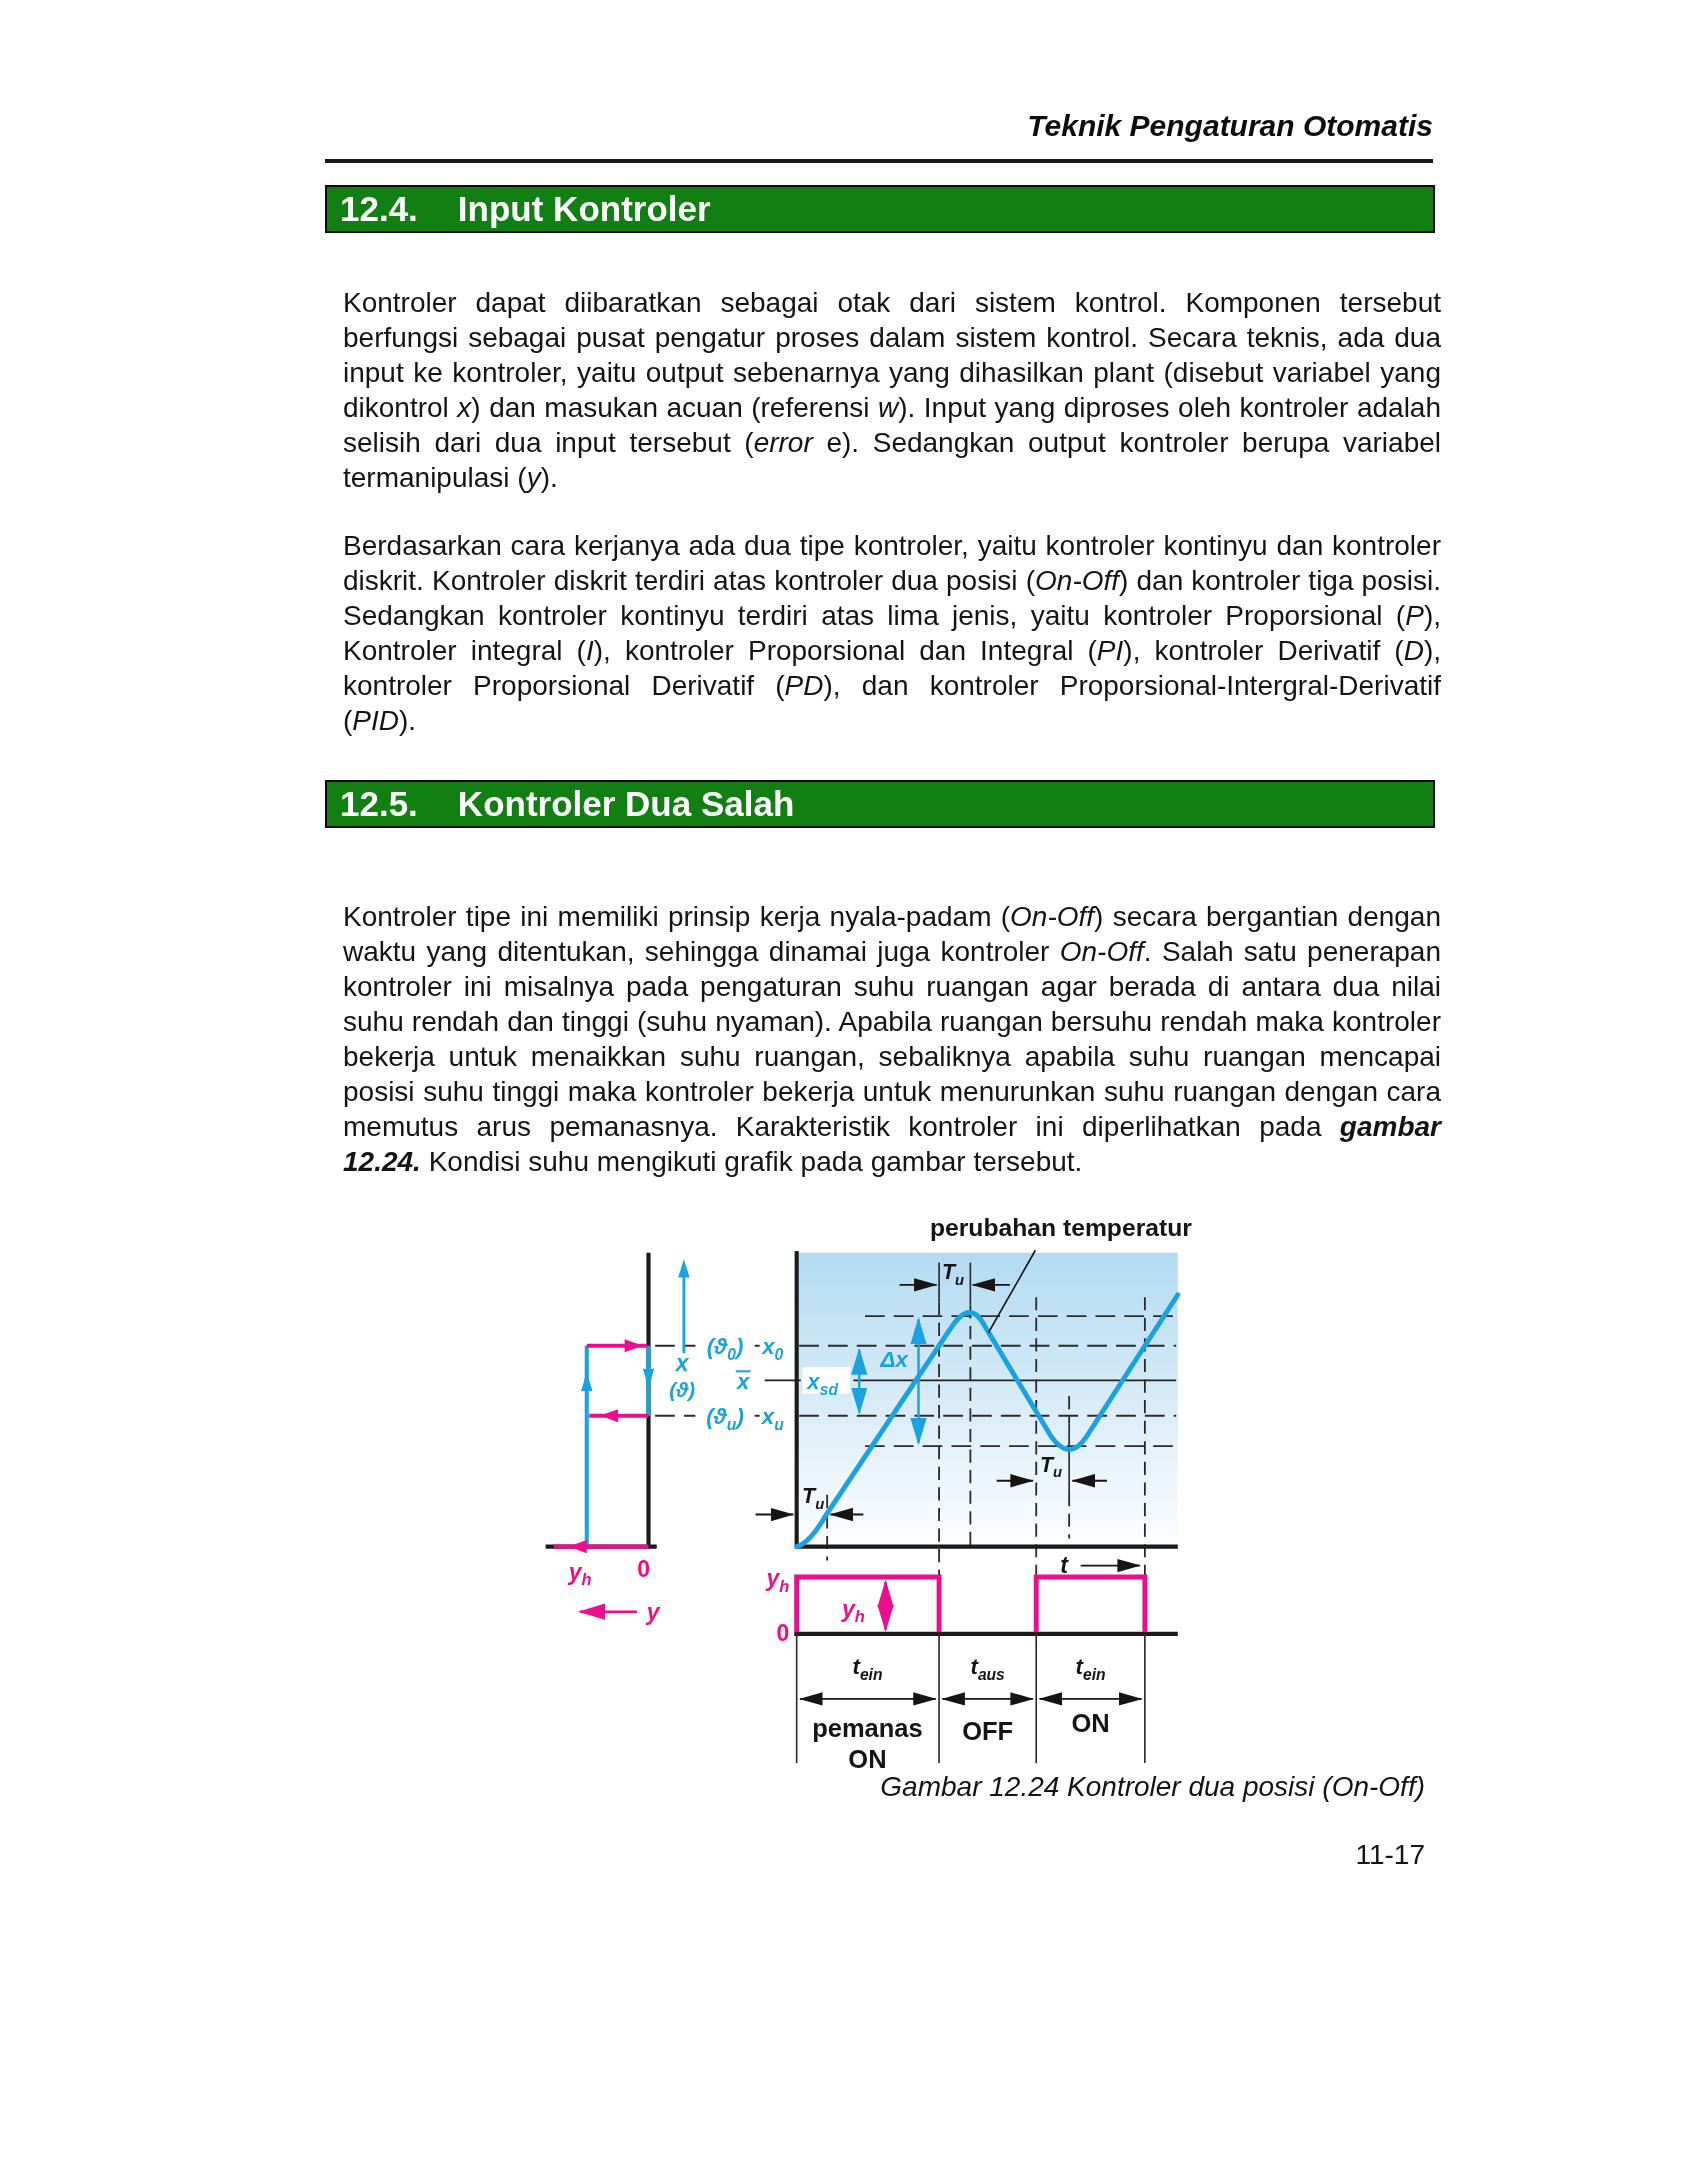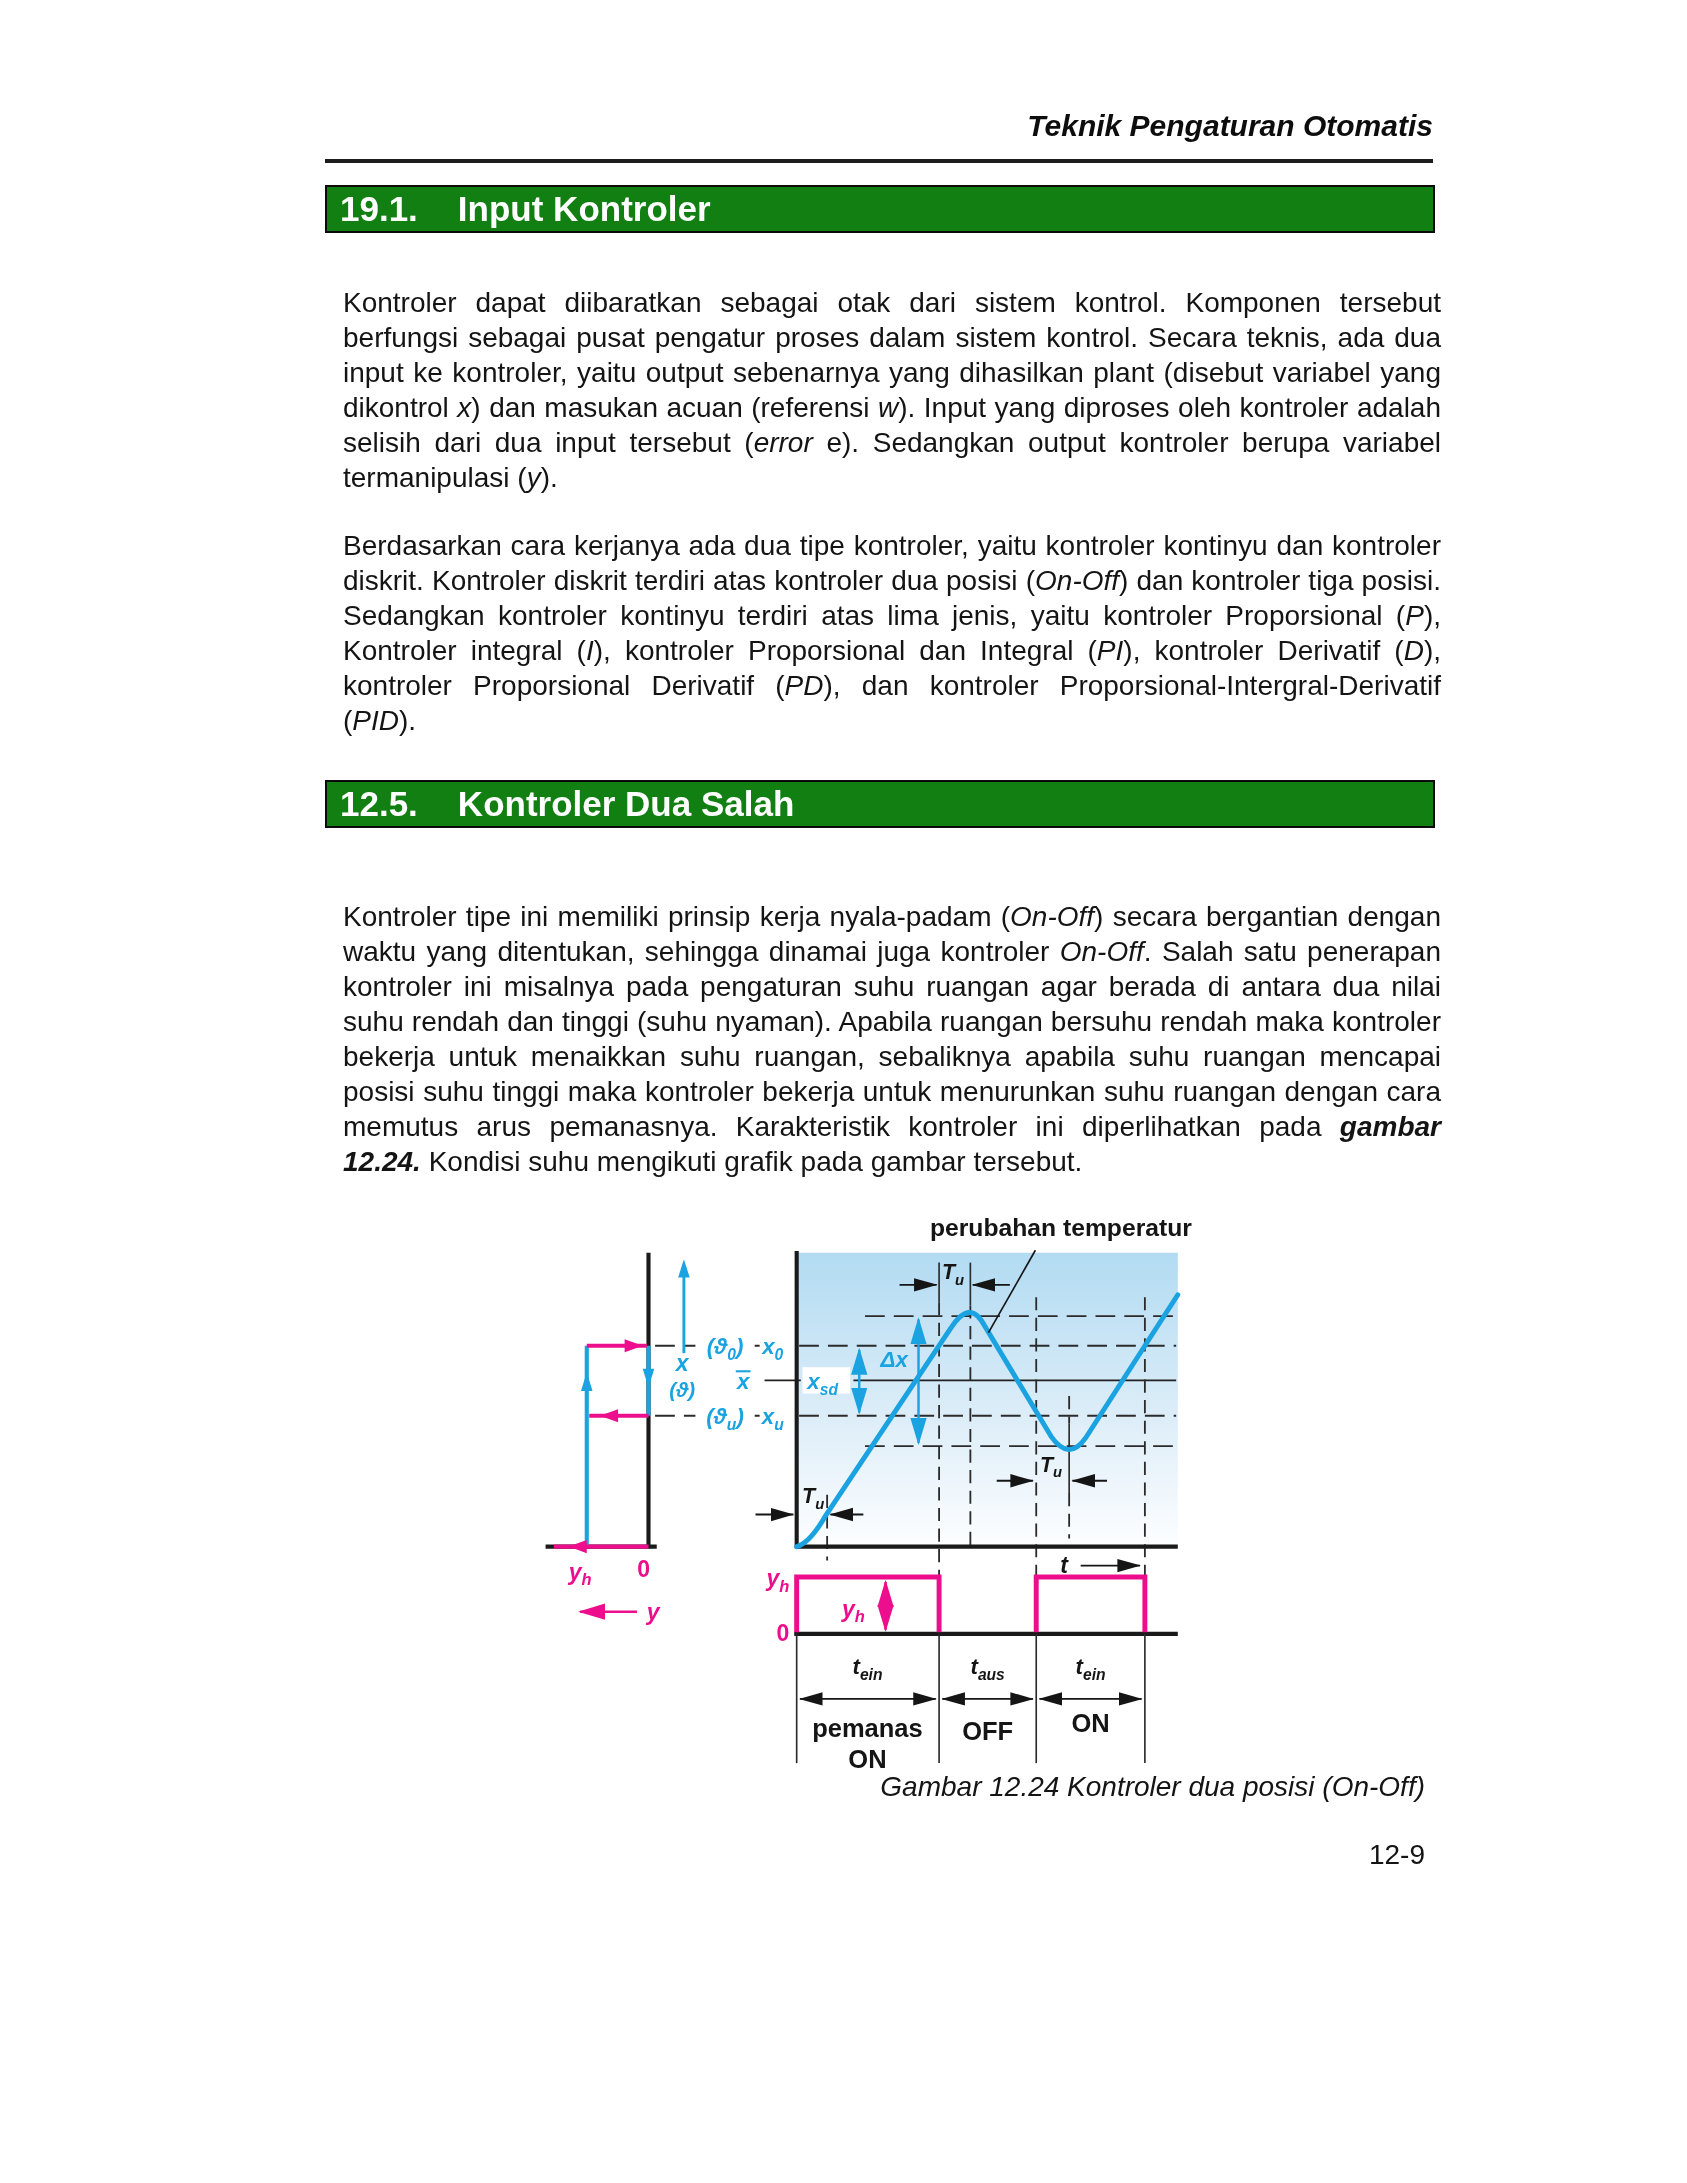--- a/index.html
+++ b/index.html
@@ -43,21 +43,21 @@
 </style>
 </head>
 <body>
 
 <div class="page">
 
   <div class="header-title">Teknik Pengaturan Otomatis</div>
   <div class="header-rule"></div>
 
   <div class="section-bar bar-124">
-    <span class="sec-num">19.1.</span>
+    <span class="sec-num">12.4.</span>
     <span class="sec-title">Input Kontroler</span>
   </div>
 
   <p class="body p1"><span>Kontroler dapat diibaratkan sebagai otak dari sistem kontrol. Komponen tersebut berfungsi sebagai pusat pengatur proses dalam sistem kontrol. Secara teknis, ada dua input ke kontroler, yaitu output sebenarnya yang dihasilkan plant (disebut variabel yang dikontrol </span><span class="i">x</span><span>) dan masukan acuan (referensi </span><span class="i">w</span><span>). Input yang diproses oleh kontroler adalah selisih dari dua input tersebut (</span><span class="i">error</span><span> e). Sedangkan output kontroler berupa variabel termanipulasi (</span><span class="i">y</span><span>).</span></p>
   <p class="body p2"><span>Berdasarkan cara kerjanya ada dua tipe kontroler, yaitu kontroler kontinyu dan kontroler diskrit. Kontroler diskrit terdiri atas kontroler dua posisi (</span><span class="i">On-Off</span><span>) dan kontroler tiga posisi. Sedangkan kontroler kontinyu terdiri atas lima jenis, yaitu kontroler Proporsional (</span><span class="i">P</span><span>), Kontroler integral (</span><span class="i">I</span><span>), kontroler Proporsional dan Integral (</span><span class="i">PI</span><span>), kontroler Derivatif (</span><span class="i">D</span><span>), kontroler Proporsional Derivatif (</span><span class="i">PD</span><span>), dan kontroler Proporsional-Intergral-Derivatif (</span><span class="i">PID</span><span>).</span></p>
 
   <div class="section-bar bar-125">
     <span class="sec-num">12.5.</span>
     <span class="sec-title">Kontroler Dua Salah</span>
   </div>
@@ -231,16 +231,16 @@
         <text x="413" y="646" text-anchor="middle">pemanas</text>
         <text x="413" y="684" text-anchor="middle">ON</text>
         <text x="559" y="650" text-anchor="middle">OFF</text>
         <text x="684" y="640" text-anchor="middle">ON</text>
       </g>
     </g>
   </svg>
   </div>
 
   <div class="caption">Gambar 12.24 Kontroler dua posisi (On-Off)</div>
-  <div class="page-number">12-9</div>
+  <div class="page-number">11-17</div>
 
 </div>
 
 
 </body></html>

